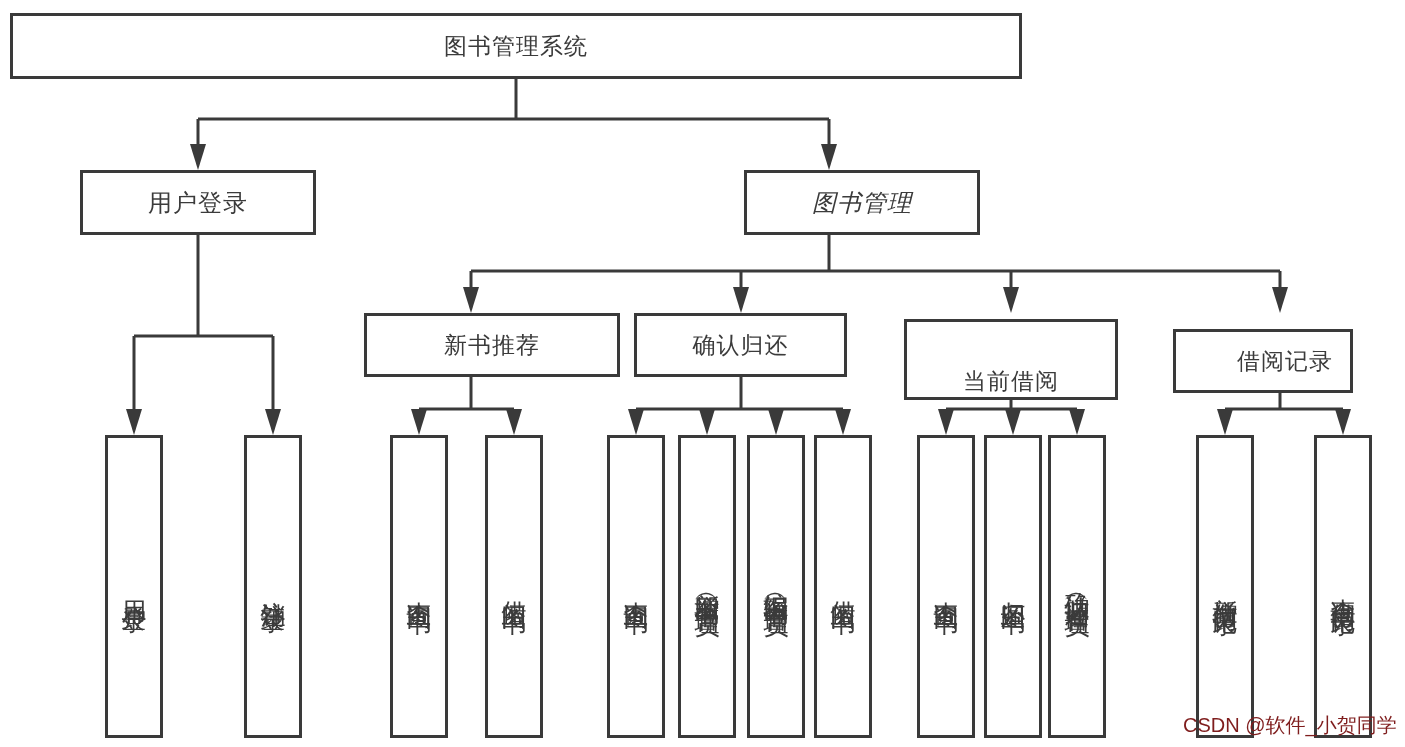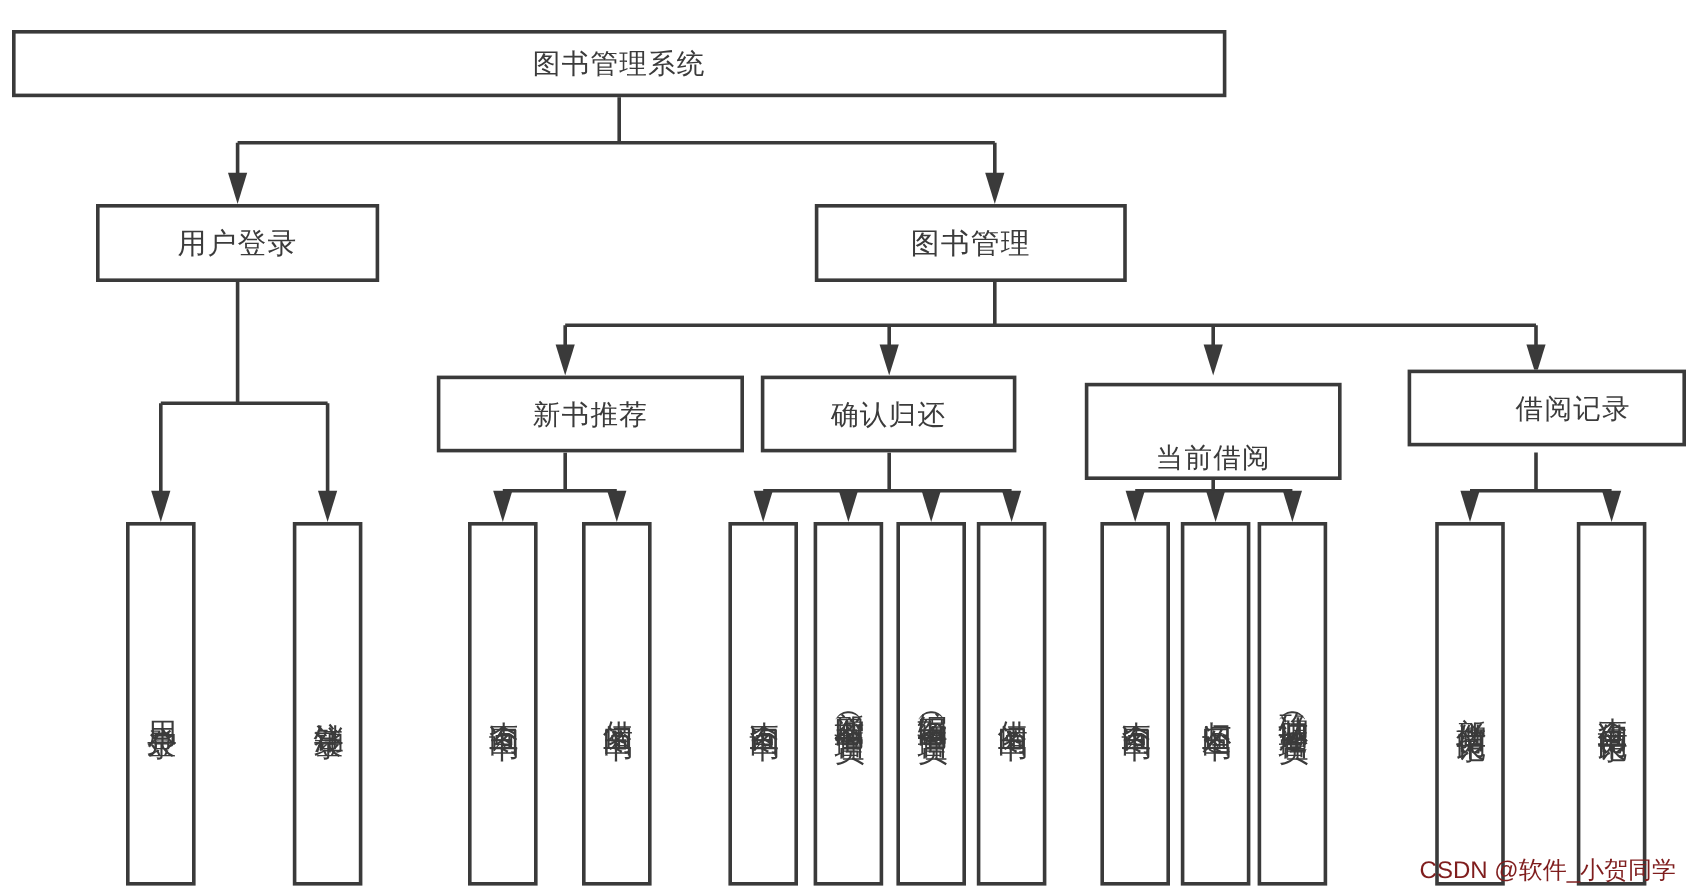--- a/index.html
+++ b/index.html
@@ -93,41 +93,41 @@
       <polygon points="768,409 784,409 776,435"></polygon>
       <polygon points="835,409 851,409 843,435"></polygon>
       <polygon points="938,409 954,409 946,435"></polygon>
       <polygon points="1005,409 1021,409 1013,435"></polygon>
       <polygon points="1069,409 1085,409 1077,435"></polygon>
       <polygon points="1217,409 1233,409 1225,435"></polygon>
       <polygon points="1335,409 1351,409 1343,435"></polygon>
     </g>
   </svg>
 
-  <div class="box root-label" style="left:10px; top:25px; width:1012px; height:56px;">
+  <div class="box root-label" style="left:10px; top:13px; width:1012px; height:66px;">
     <span>图书管理系统</span>
   </div>
 
   <div class="box h-label" style="left:80px; top:170px; width:236px; height:65px;">
     <span>用户登录</span>
   </div>
-  <div class="box h-label" style="left:679px; top:170px; width:260px; height:65px;">
+  <div class="box h-label" style="left:744px; top:170px; width:236px; height:65px;font-style:italic;">
     <span>图书管理</span>
   </div>
 
   <div class="box l3-label" style="left:364px; top:313px; width:256px; height:64px;">
     <span>新书推荐</span>
   </div>
   <div class="box l3-label" style="left:634px; top:313px; width:213px; height:64px;">
     <span>确认归还</span>
   </div>
   <div class="box l3-label" style="left:904px; top:319px; width:214px; height:81px;align-items:flex-end;">
     <span>当前借阅</span>
   </div>
-  <div class="box l3-label" style="left:1173px; top:308px; width:232px; height:64px;padding-left:44px;">
+  <div class="box l3-label" style="left:1173px; top:329px; width:180px; height:64px;padding-left:44px;">
     <span>借阅记录</span>
   </div>
 
   <div class="box leaf" style="left:105px;">
     <span>用户登录</span>
   </div>
   <div class="box leaf" style="left:244px;">
     <span>注销登录</span>
   </div>
   <div class="box leaf" style="left:390px;">

